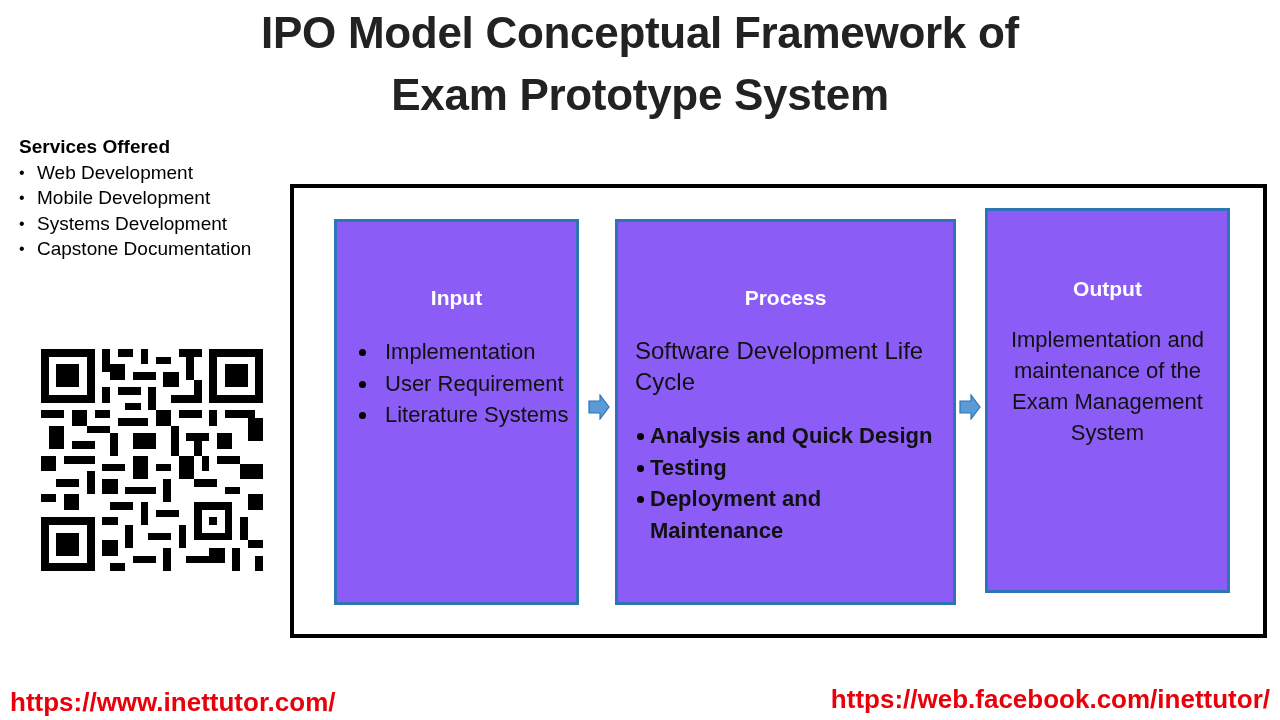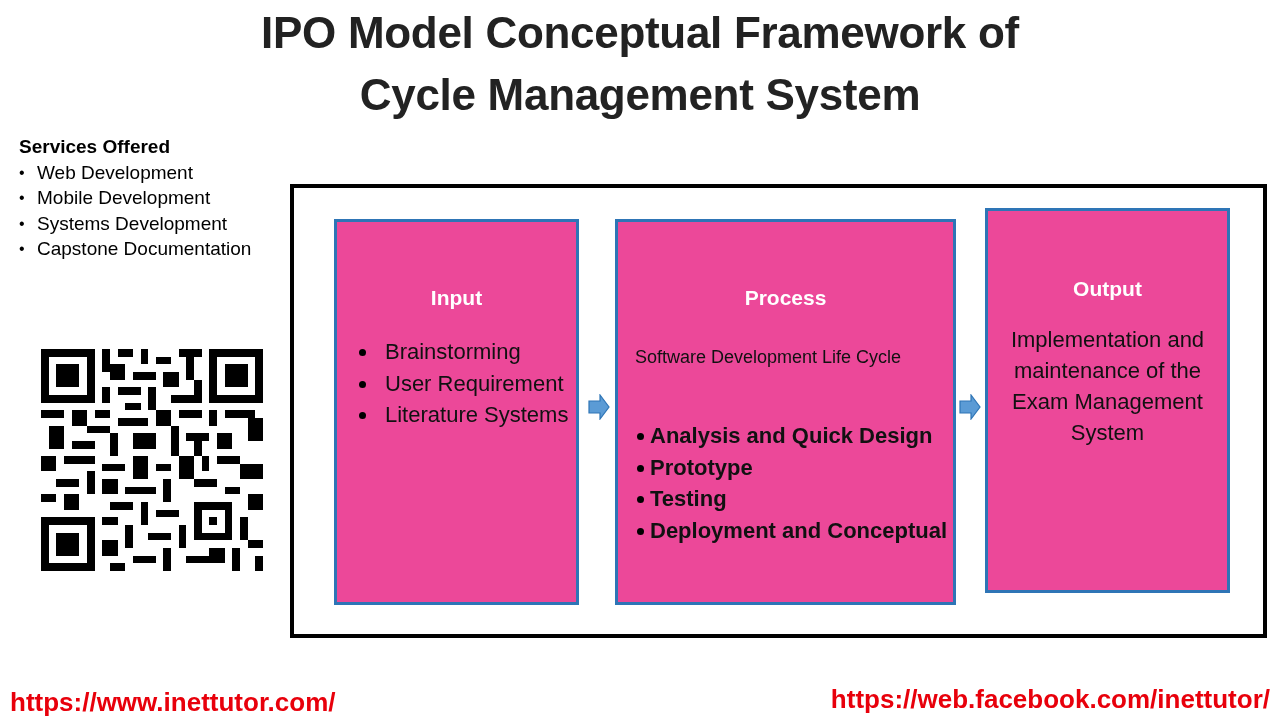--- a/index.html
+++ b/index.html
@@ -21,60 +21,60 @@
 
   .qr { position: absolute; left: 41px; top: 349px; width: 222px; height: 222px; }
   .qr svg { width: 100%; height: 100%; display: block; }
 
   .frame {
     position: absolute; left: 290px; top: 184px; width: 977px; height: 454px;
     border: 4px solid #000;
   }
 
   .box {
-    position: absolute; background: #ec4899; border: 3px solid #2e75b6;
+    position: absolute; background: #8b5cf6; border: 3px solid #2e75b6;
   }
   .box .box-title {
     position: absolute; left: 0; width: 100%; text-align: center;
     color: #ffffff; font-weight: bold; font-size: 21px;
   }
   .box-input { left: 334px; top: 219px; width: 245px; height: 386px; }
   .box-process { left: 615px; top: 219px; width: 341px; height: 386px; }
   .box-output { left: 985px; top: 208px; width: 245px; height: 385px; }
 
   .box-input .box-title { top: 64px; }
   .box-process .box-title { top: 64px; }
   .box-output .box-title { top: 66px; }
 
   .input-list { position: absolute; left: 16px; top: 114px; list-style: none; font-size: 22px; line-height: 31.5px; color: #111; }
   .input-list li { position: relative; padding-left: 32px; width: 220px; }
   .input-list li::before { content: ""; position: absolute; left: 6px; top: 13px; width: 7px; height: 7px; border-radius: 50%; background: #000; }
 
-  .process-intro { position: absolute; left: 17px; top: 113px; width: 310px; font-size: 18px; line-height: 44px; color: #111; }
+  .process-intro { position: absolute; left: 17px; top: 113px; width: 310px; font-size: 24px; line-height: 31px; color: #111; }
   .process-list { position: absolute; left: 17px; top: 198px; list-style: none; font-size: 22px; line-height: 31.5px; color: #111; font-weight: bold; }
   .process-list li { position: relative; padding-left: 15px; width: 320px; }
   .process-list li::before { content: ""; position: absolute; left: 2px; top: 13px; width: 7px; height: 7px; border-radius: 50%; background: #000; }
 
   .output-text { position: absolute; left: 0; top: 113px; width: 100%; text-align: center; font-size: 22px; line-height: 31px; color: #111; padding: 0 8px; }
 
   .arrow { position: absolute; width: 22px; height: 26px; }
   .arrow svg { width: 100%; height: 100%; display: block; }
   .arrow-1 { left: 588px; top: 394px; }
   .arrow-2 { left: 959px; top: 394px; }
 
   .link { position: absolute; font-weight: bold; font-size: 26px; color: #e8000b; }
   .link-left { left: 10px; top: 687px; }
   .link-right { right: 10px; top: 684px; }
 </style>
 </head>
 <body>
 
 <div class="title">
   <span>IPO Model Conceptual Framework of</span>
-  <span>Cycle Management System</span>
+  <span>Exam Prototype System</span>
 </div>
 
 <div class="services">
   <div class="heading">Services Offered</div>
   <ul>
     <li>Web Development</li>
     <li>Mobile Development</li>
     <li>Systems Development</li>
     <li>Capstone Documentation</li>
   </ul>
@@ -166,40 +166,39 @@
         <rect x="20" y="12" width="1" height="2"></rect>
     </g>
   </svg>
 </div>
 
 <div class="frame"></div>
 
 <div class="box box-input">
   <div class="box-title">Input</div>
   <ul class="input-list">
-    <li>Brainstorming</li>
+    <li>Implementation</li>
     <li>User Requirement</li>
     <li>Literature Systems</li>
   </ul>
 </div>
 
 <div class="arrow arrow-1">
   <svg viewBox="0 0 22 26">
       <path d="M1 7h11V1l9 12-9 12v-6H1z" fill="#5b9bd5" stroke="#2e75b6" stroke-width="1.2"></path>
     </svg>
 </div>
 
 <div class="box box-process">
   <div class="box-title">Process</div>
   <div class="process-intro">Software Development Life Cycle</div>
   <ul class="process-list">
     <li>Analysis and Quick Design</li>
-    <li>Prototype</li>
     <li>Testing</li>
-    <li>Deployment and Conceptual</li>
+    <li>Deployment and Maintenance</li>
   </ul>
 </div>
 
 <div class="arrow arrow-2">
   <svg viewBox="0 0 22 26">
       <path d="M1 7h11V1l9 12-9 12v-6H1z" fill="#5b9bd5" stroke="#2e75b6" stroke-width="1.2"></path>
     </svg>
 </div>
 
 <div class="box box-output">

